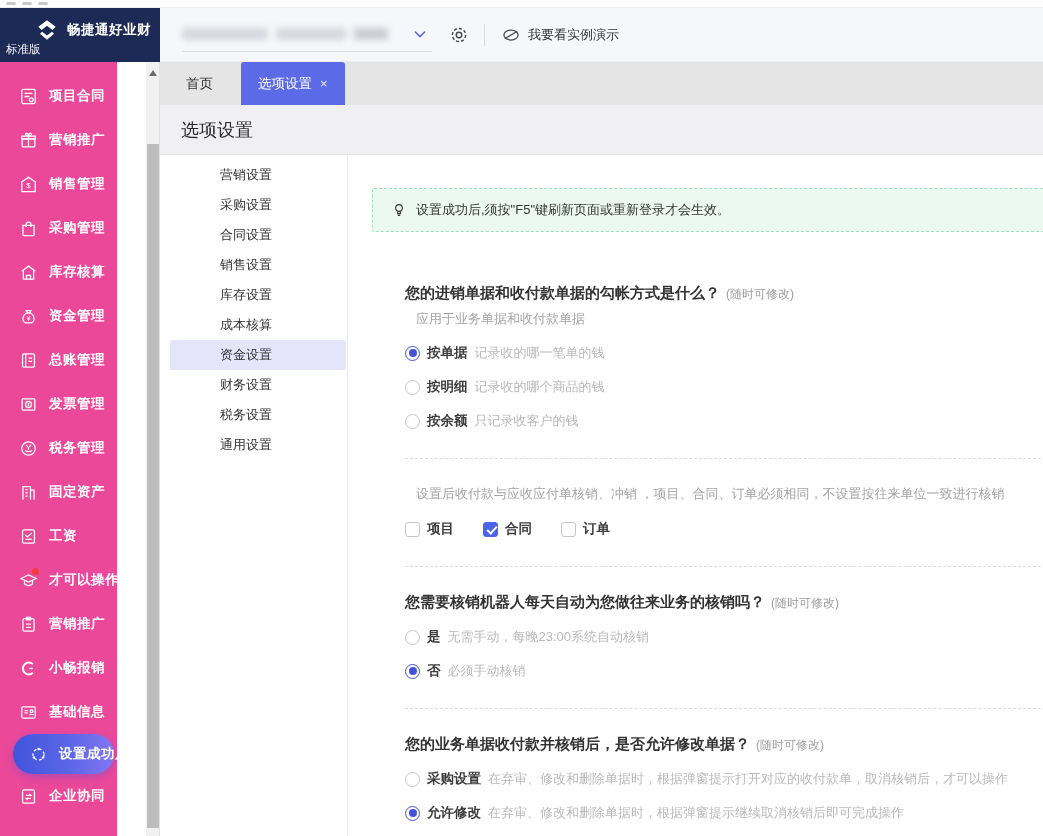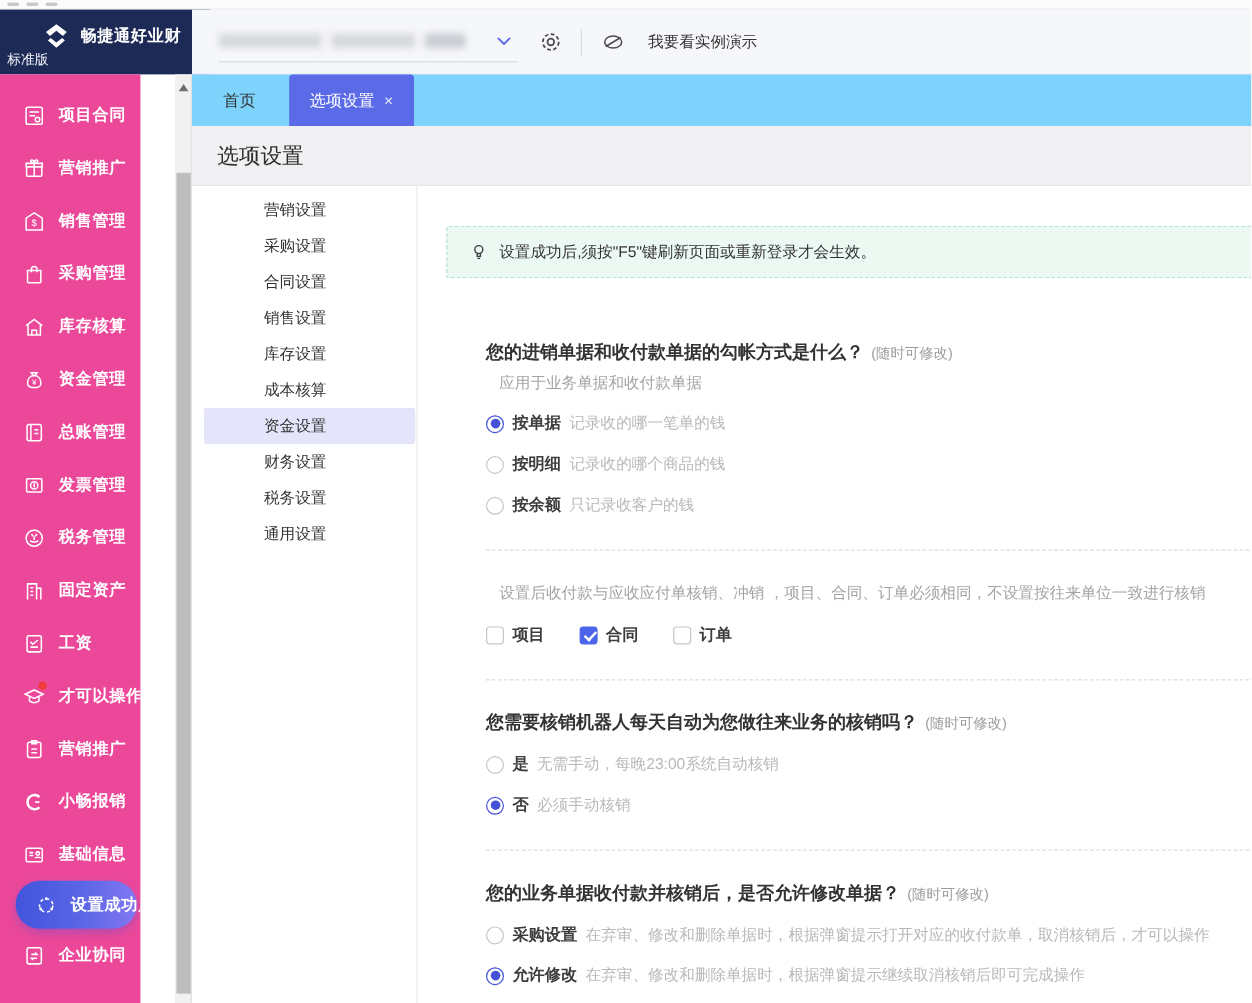--- a/index.html
+++ b/index.html
@@ -20,41 +20,41 @@
 
   .header-bar { position:absolute; left:160px; top:8px; right:0; height:54px; background:#f6f7fa; border-bottom:1px solid #eceef4; display:flex; align-items:center; }
   .org-select { position:relative; margin-left:22px; width:250px; height:34px; border-bottom:1px solid #d9dbe1; display:flex; align-items:center; cursor:pointer; }
   .blur-blob { display:inline-block; height:12px; background:#d6d8dd; border-radius:2px; filter:blur(3px); margin-right:8px; }
   .b1{width:86px;} .b2{width:70px;} .b3{width:34px; background:#c9ccd2;}
   .chevron { margin-left:auto; margin-right:4px; width:16px; height:16px; }
   .hdr-gear { margin-left:16px; width:22px; height:22px; cursor:pointer; }
   .hdr-div { width:1px; height:22px; background:#d9dbe1; margin:0 16px 0 14px; }
   .demo-link { display:flex; align-items:center; gap:7px; cursor:pointer; }
   .demo-link svg { width:20px; height:20px; }
-  .demo-text { font-size:13px; color:#333;margin-left:12px; }
+  .demo-text { font-size:13px; color:#333; }
 
   
   .sidebar { position:absolute; left:0; top:62px; width:117px; height:774px; background:#ec4899; overflow:hidden; padding-top:12px; }
   .side-item { position:relative; display:flex; align-items:center; gap:11px; height:44px; padding-left:19px; color:#fff; cursor:pointer; }
   .side-item svg { width:19px; height:19px; flex:0 0 auto; }
   .side-label { font-size:13.5px; font-weight:bold; letter-spacing:.5px; white-space:nowrap; }
   .side-item.active { margin:0 3px 0 13px; padding-left:6px; height:40px; border-radius:21px;
         background:linear-gradient(90deg,#4054dc 0%,#5b66e6 55%,#8277f2 100%); box-shadow:0 3px 8px rgba(64,84,220,.35); }
   .red-dot { position:absolute; width:7px; height:7px; background:#f23c3c; border-radius:50%; left:31px; top:9px; }
   .side-item.active .icon-wrap { margin-left:10px; }
   .icon-wrap { position:relative; display:flex; }
 
   
   .side-scroll { position:absolute; left:146px; top:62px; width:14px; height:774px; background:#f1f1f1; border-right:1px solid #e3e3e3; }
   .scroll-arrow { position:absolute; left:3px; top:8px; width:0; height:0; border-left:4px solid transparent; border-right:4px solid transparent; border-bottom:6px solid #6d6d6d; cursor:pointer; }
   .scroll-thumb { position:absolute; left:1px; top:82px; width:12px; height:684px; background:#bdbdbd; cursor:pointer; }
 
   
   .content { position:absolute; left:160px; top:62px; right:0; bottom:0; display:flex; flex-direction:column; }
-  .tabbar { height:43px; background:#7dd3fc; display:flex; align-items:stretch; padding-left:10px; flex:0 0 auto; }
+  .tabbar { height:43px; background:#e5e5e5; display:flex; align-items:stretch; padding-left:10px; flex:0 0 auto; }
   .tab { display:flex; align-items:center; padding:0 16px; font-size:13.5px; color:#333; cursor:pointer; }
   .tab.active { margin-left:12px; background:#5b6be8; color:#fff; border-radius:3px 3px 0 0; padding:0 17px; }
   .tab-close { margin-left:8px; font-size:13px; color:#e8eaff; cursor:pointer; line-height:1; }
   .titlebar { height:50px; background:#f0f0f2; border-bottom:1px solid #e6e6e8; display:flex; align-items:center; padding-left:21px; font-size:18px; color:#2b2b2b; flex:0 0 auto; }
   .body-row { flex:1; display:flex; min-height:0; }
 
   
   .settings-nav { width:188px; background:#fff; border-right:1px solid #eaeaec; padding-top:5px; flex:0 0 auto; }
   .snav-item { height:30px; line-height:30px; padding-left:50px; font-size:13px; color:#333; cursor:pointer; margin:0 1px 0 10px; border-radius:2px; white-space:nowrap; }
   .snav-item.active { background:#e4e4fb; }

